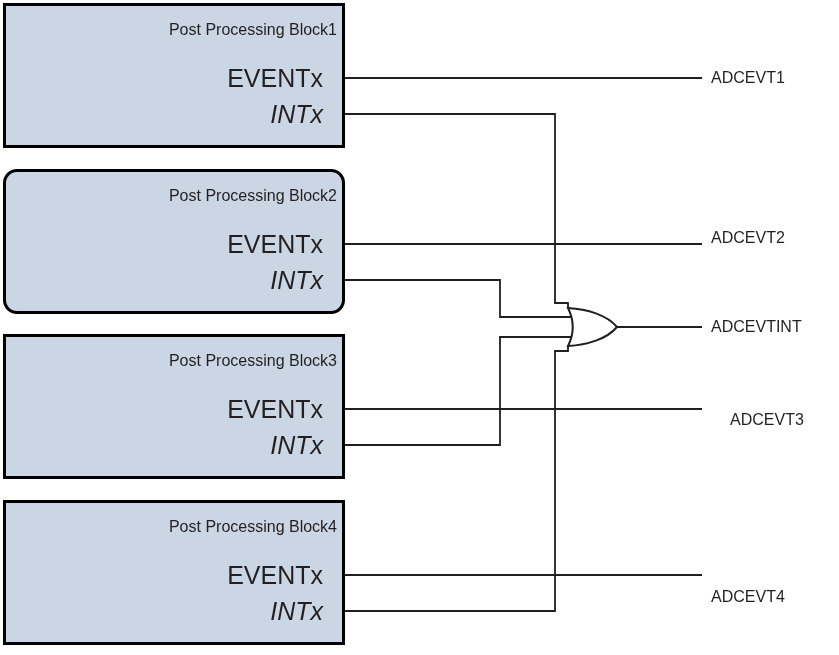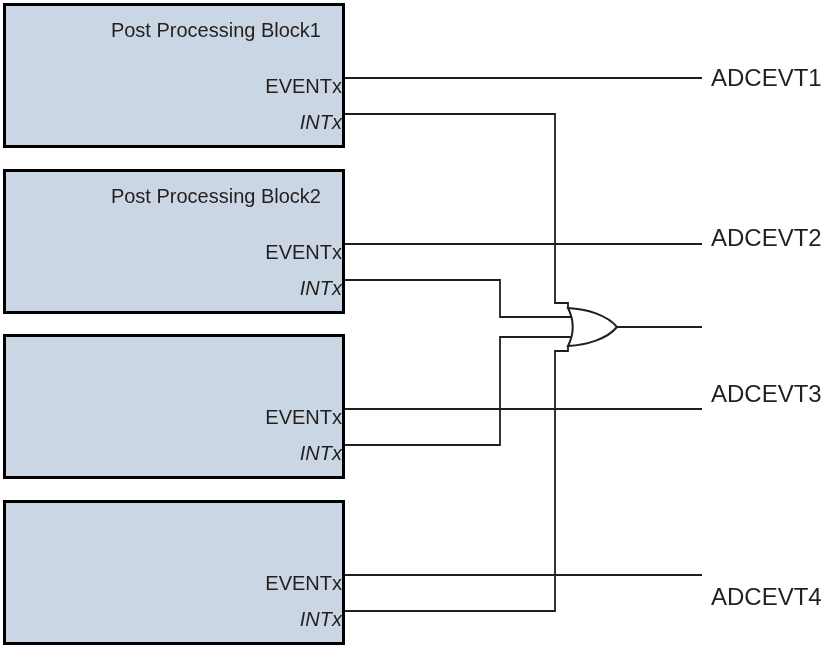--- a/index.html
+++ b/index.html
@@ -18,41 +18,41 @@
     color:var(--text);
     overflow:hidden;
   }
   .block{
     position:absolute;left:3px;width:342px;height:145px;
     background:var(--block-fill);
     border:3px solid var(--block-border);
     box-sizing:border-box;
   }
   .block.b1{top:3px;}
-  .block.b2{top:169px;}
+  .block.b2{top:169px;border-radius:14px;}
   .block.b3{top:334px;}
   .block.b4{top:500px;}
   .block .title{
-    position:absolute;top:14px;right:21px;
-    font-size:20px;line-height:20px;white-space:nowrap;
+    position:absolute;top:14px;right:5px;
+    font-size:16px;line-height:20px;white-space:nowrap;
   }
   .block .port{
-    position:absolute;right:0;
-    font-size:20px;line-height:20px;white-space:nowrap;margin-top:8px;
+    position:absolute;right:19px;
+    font-size:25px;line-height:20px;white-space:nowrap;
   }
   .block .evt{top:62px;}
   .block .intx{top:98px;font-style:italic;}
   .sig{
     position:absolute;left:711px;
-    font-size:24px;line-height:20px;white-space:nowrap;
+    font-size:16px;line-height:20px;white-space:nowrap;
   }
   .sig.s1{top:68px;}
   .sig.s2{top:228px;}
   .sig.sint{top:317px;}
-  .sig.s3{top:384px;}
+  .sig.s3{top:410px;margin-left:19px;}
   .sig.s4{top:587px;}
   svg.wires{position:absolute;left:0;top:0;pointer-events:none;}
   .wire{fill:none;stroke:var(--wire);stroke-width:1.8;}
   .gate{fill:var(--background);stroke:var(--wire);stroke-width:2;}
 </style>
 </head>
 <body>
 
 <div class="stage">
 
@@ -62,25 +62,27 @@
     <div class="port intx">INTx</div>
   </div>
 
   <div class="block b2">
     <div class="title">Post Processing Block2</div>
     <div class="port evt">EVENTx</div>
     <div class="port intx">INTx</div>
   </div>
 
   <div class="block b3">
+    <div class="title">Post Processing Block3</div>
     <div class="port evt">EVENTx</div>
     <div class="port intx">INTx</div>
   </div>
 
   <div class="block b4">
+    <div class="title">Post Processing Block4</div>
     <div class="port evt">EVENTx</div>
     <div class="port intx">INTx</div>
   </div>
 
   <svg class="wires" width="839" height="655" viewBox="0 0 839 655" aria-hidden="true">
 
     <path class="wire" d="M345 78 H702"></path>
     <path class="wire" d="M345 244 H702"></path>
     <path class="wire" d="M345 409 H702"></path>
     <path class="wire" d="M345 575 H702"></path>
@@ -90,16 +92,17 @@
     <path class="wire" d="M345 445 H500 V337 H572"></path>
     <path class="wire" d="M345 611 H555 V351 H568 V346"></path>
 
     <path class="wire" d="M617 327 H702"></path>
 
     <path class="gate" d="M568 308 C587 309 607 315 617 327 C607 339 587 345 568 346 Q577.5 327 568 308 Z"></path>
   </svg>
 
   <div class="sig s1">ADCEVT1</div>
   <div class="sig s2">ADCEVT2</div>
+  <div class="sig sint">ADCEVTINT</div>
   <div class="sig s3">ADCEVT3</div>
   <div class="sig s4">ADCEVT4</div>
 
 </div>
 
 </body></html>

